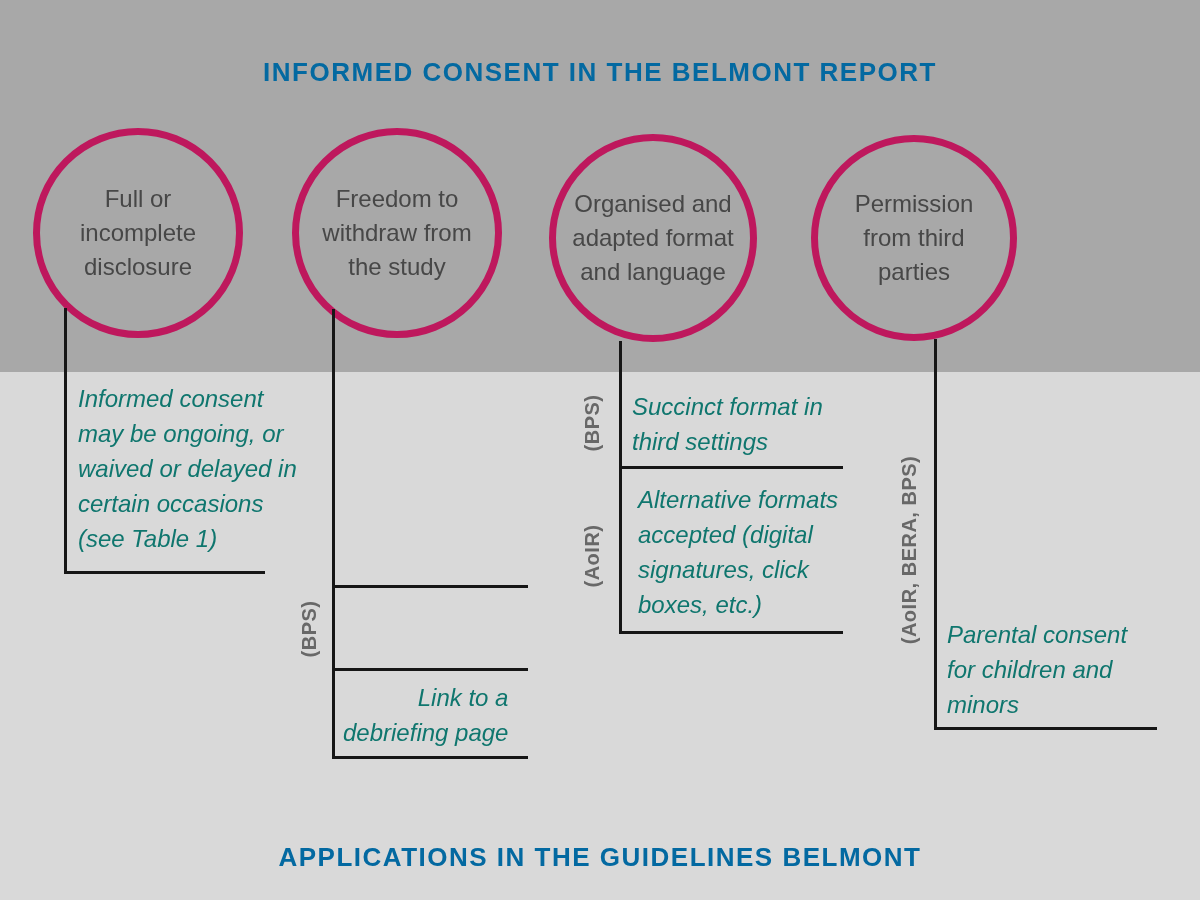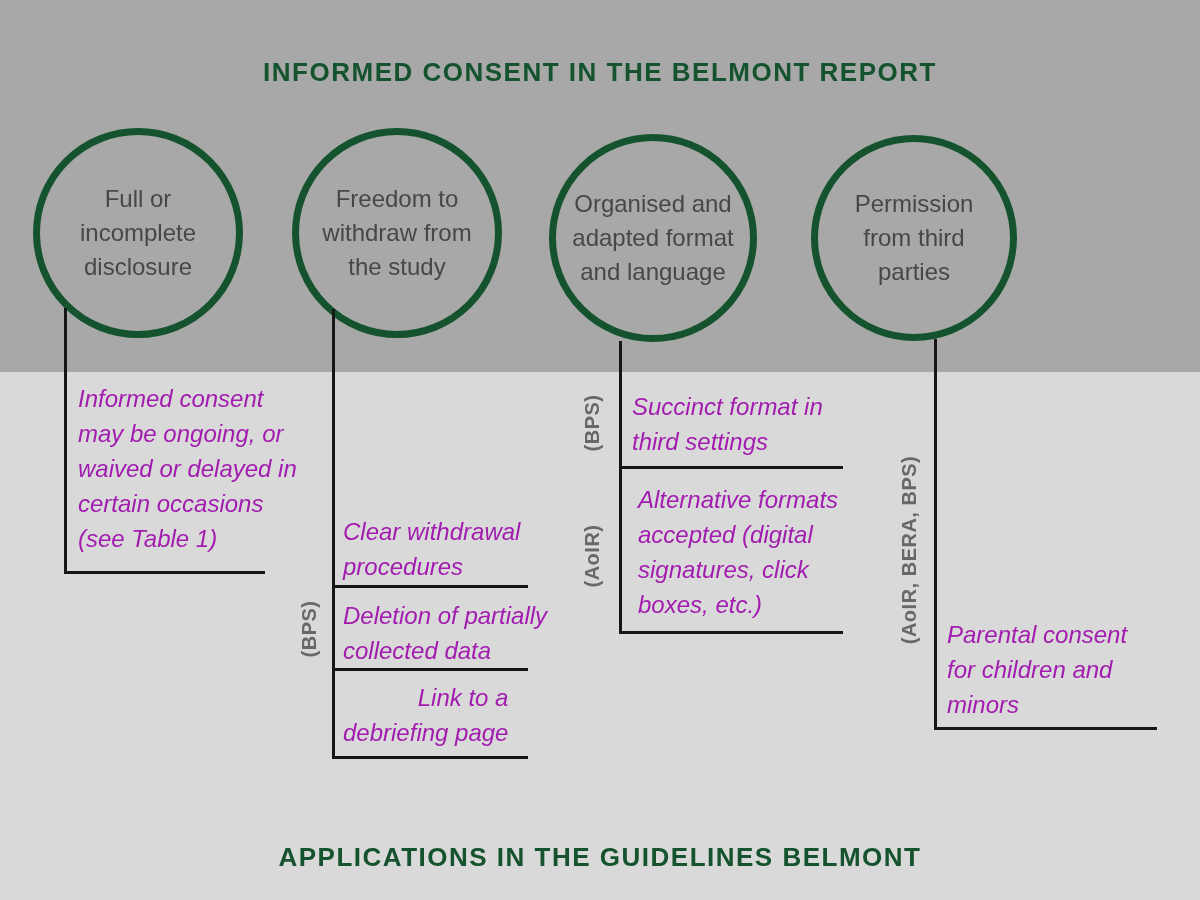--- a/index.html
+++ b/index.html
@@ -3,38 +3,38 @@
 <meta charset="utf-8">
 <style>
   html,body{margin:0;padding:0;background:#d9d9d9;}
   .canvas{
     position:relative;width:1200px;height:900px;overflow:hidden;
     background:#d9d9d9;font-family:"Liberation Sans", sans-serif;
   }
   .top-band{position:absolute;left:0;top:0;width:1200px;height:372px;background:#a8a8a8;}
   .title{
     position:absolute;left:0;width:1200px;text-align:center;
-    font-weight:bold;font-size:26px;letter-spacing:1.5px;color:#14532d;
+    font-weight:bold;font-size:26px;letter-spacing:1.5px;color:#0369a1;
   }
   .title.top{top:57px;}
   .title.bottom{top:842px;}
   .circle{
-    position:absolute;border:7px solid #14532d;border-radius:50%;
+    position:absolute;border:7px solid #be185d;border-radius:50%;
     display:flex;align-items:center;justify-content:center;text-align:center;
     font-size:24px;line-height:34px;color:#474747;white-space:pre-line;
     box-sizing:border-box;background:transparent;
   }
   .c1{left:33px;top:128px;width:210px;height:210px;}
   .c2{left:292px;top:128px;width:210px;height:210px;}
   .c3{left:549px;top:134px;width:208px;height:208px;}
   .c4{left:811px;top:135px;width:206px;height:206px;}
   .line{position:absolute;background:#161616;}
   .note{
     position:absolute;font-style:italic;font-size:24px;line-height:35px;
-    color:#a21caf;white-space:pre-line;
+    color:#0f766e;white-space:pre-line;
   }
   .source{
     position:absolute;font-weight:bold;font-size:20px;color:#686868;
     transform:translate(-50%,-50%) rotate(-90deg);white-space:nowrap;
     letter-spacing:0.5px;
   }
 </style>
 </head>
 <body>
 
@@ -60,25 +60,21 @@
   <div class="line" style="left:64px;top:308px;width:3px;height:266px;"></div>
   <div class="line" style="left:64px;top:571px;width:201px;height:3px;"></div>
   <div class="note" style="left:78px;top:381px;">Informed consent
 may be ongoing, or
 waived or delayed in
 certain occasions
 (see Table 1)</div>
 
   <div class="line" style="left:332px;top:309px;width:3px;height:450px;"></div>
   <div class="source" style="left:309px;top:629px;">(BPS)</div>
-  <div class="note" style="left:343px;top:514px;">Clear withdrawal
-procedures</div>
   <div class="line" style="left:332px;top:585px;width:196px;height:3px;"></div>
-  <div class="note" style="left:343px;top:598px;">Deletion of partially
-collected data</div>
   <div class="line" style="left:332px;top:668px;width:196px;height:3px;"></div>
   <div class="note" style="left:343px;top:680px;text-align:right;">Link to a
 debriefing page</div>
   <div class="line" style="left:332px;top:756px;width:196px;height:3px;"></div>
 
   <div class="line" style="left:619px;top:341px;width:3px;height:293px;"></div>
   <div class="source" style="left:592px;top:423px;">(BPS)</div>
   <div class="note" style="left:632px;top:389px;">Succinct format in
 third settings</div>
   <div class="line" style="left:619px;top:466px;width:224px;height:3px;"></div>

